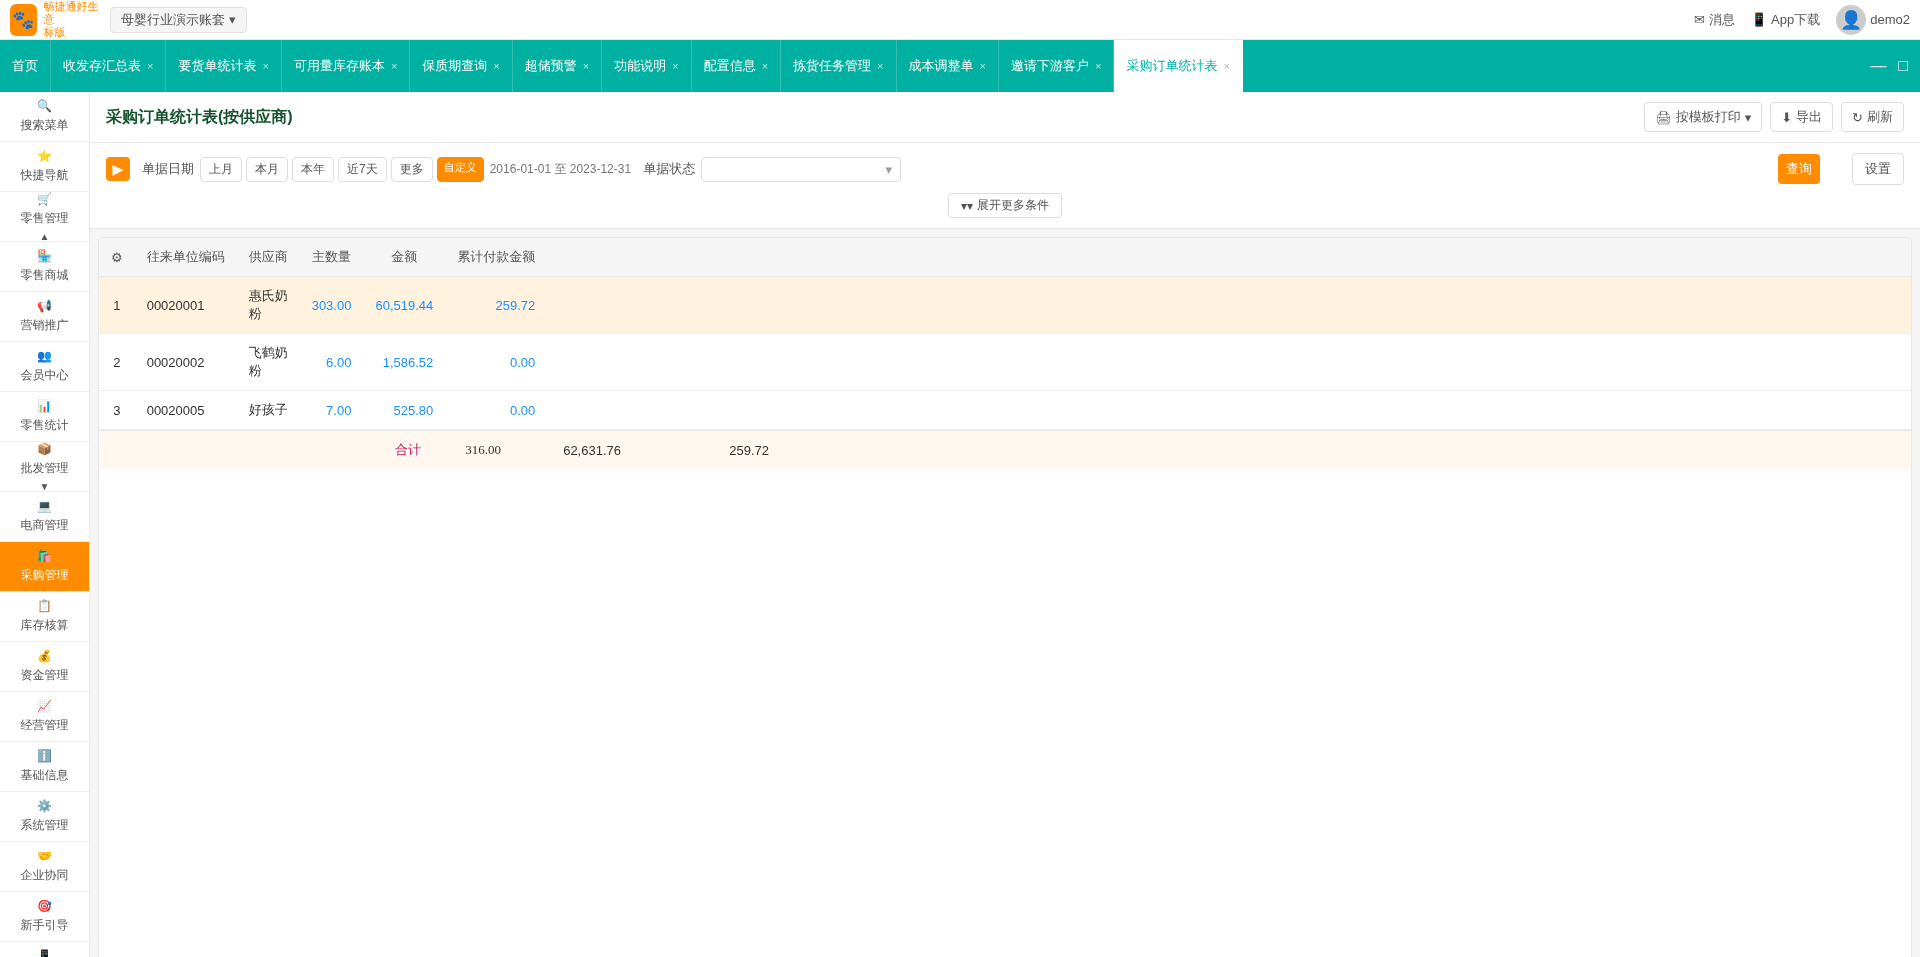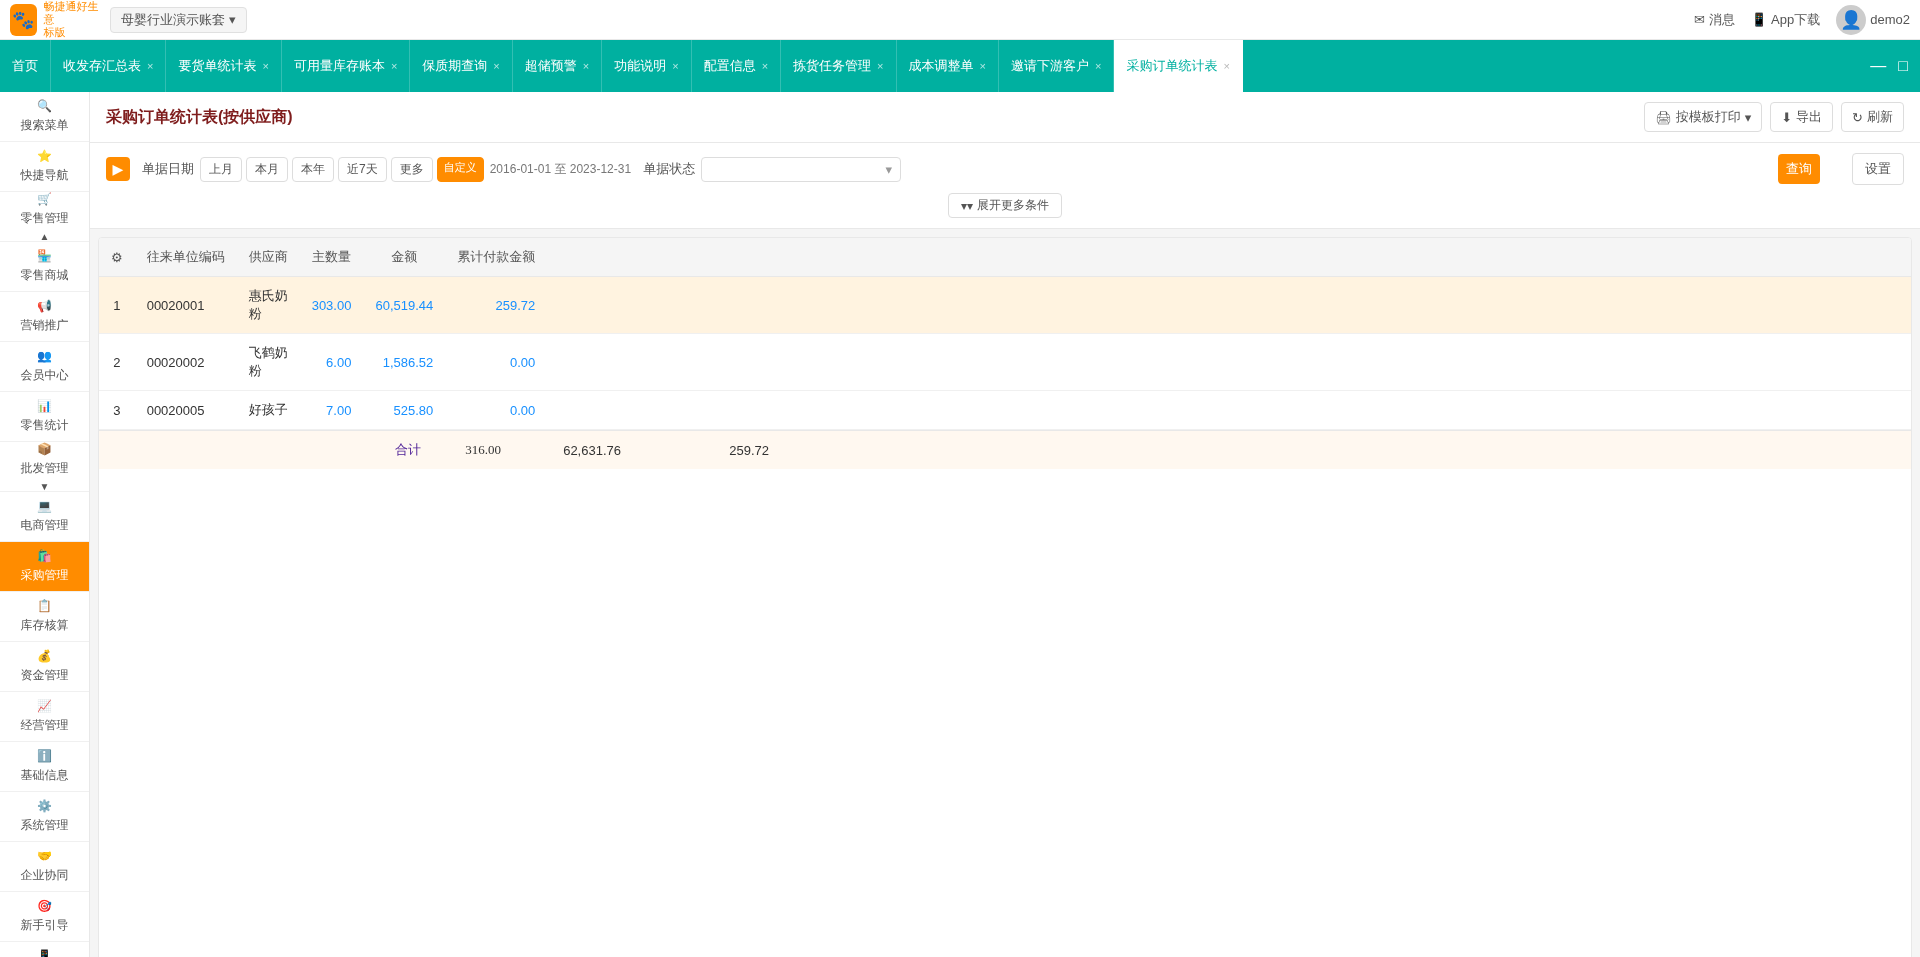--- a/index.html
+++ b/index.html
@@ -93,21 +93,21 @@
     .content-area {
       flex: 1; display: flex; flex-direction: column; overflow: hidden;
       background: #f5f5f5;
     }
 
     
     .page-header {
       display: flex; align-items: center; justify-content: space-between;
       padding: 10px 16px; background: #fff; border-bottom: 1px solid #e8e8e8;
     }
-    .page-title { font-size: 16px; font-weight: 600; color: #7f1d1d; }
+    .page-title { font-size: 16px; font-weight: 600; color: #14532d; }
     .page-actions { display: flex; align-items: center; gap: 8px; }
     .btn-print {
       display: flex; align-items: center; gap: 4px;
       border: 1px solid #ddd; background: #fff; border-radius: 4px;
       padding: 5px 10px; font-size: 13px; cursor: pointer; color: #555;
     }
     .btn-export {
       display: flex; align-items: center; gap: 4px;
       border: 1px solid #ddd; background: #fff; border-radius: 4px;
       padding: 5px 10px; font-size: 13px; cursor: pointer; color: #555;
@@ -203,21 +203,21 @@
     }
     tbody td.center { text-align: center; }
     tbody td.link { color: #1890ff; cursor: pointer; text-align: right; }
 
     
     .table-footer {
       display: flex; align-items: center;
       background: #fff8f0; border-top: 1px solid #e8e8e8;
       padding: 10px 12px; font-size: 13px;
     }
-    .footer-label { color: #4c1d95; width: 260px; text-align: right; }
+    .footer-label { color: #be185d; width: 260px; text-align: right; }
     .footer-val { color: #333; width: 120px; text-align: right; padding-right: 12px; }
   </style>
 </head>
 <body>
 
 <div class="top-bar">
   <div class="logo-area">
     <div class="logo-icon">🐾</div>
     <div class="logo-text">
       <div>畅捷通好生意</div>

